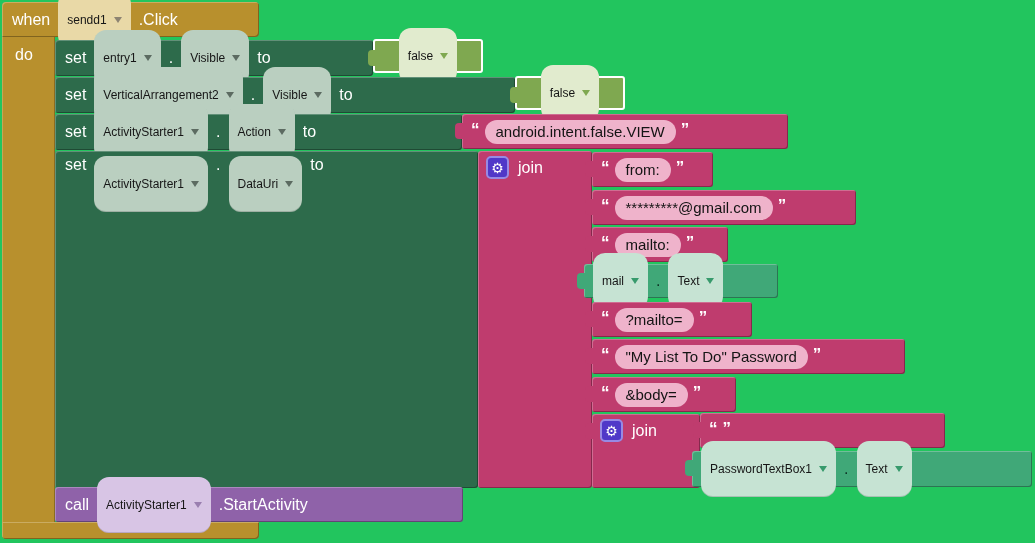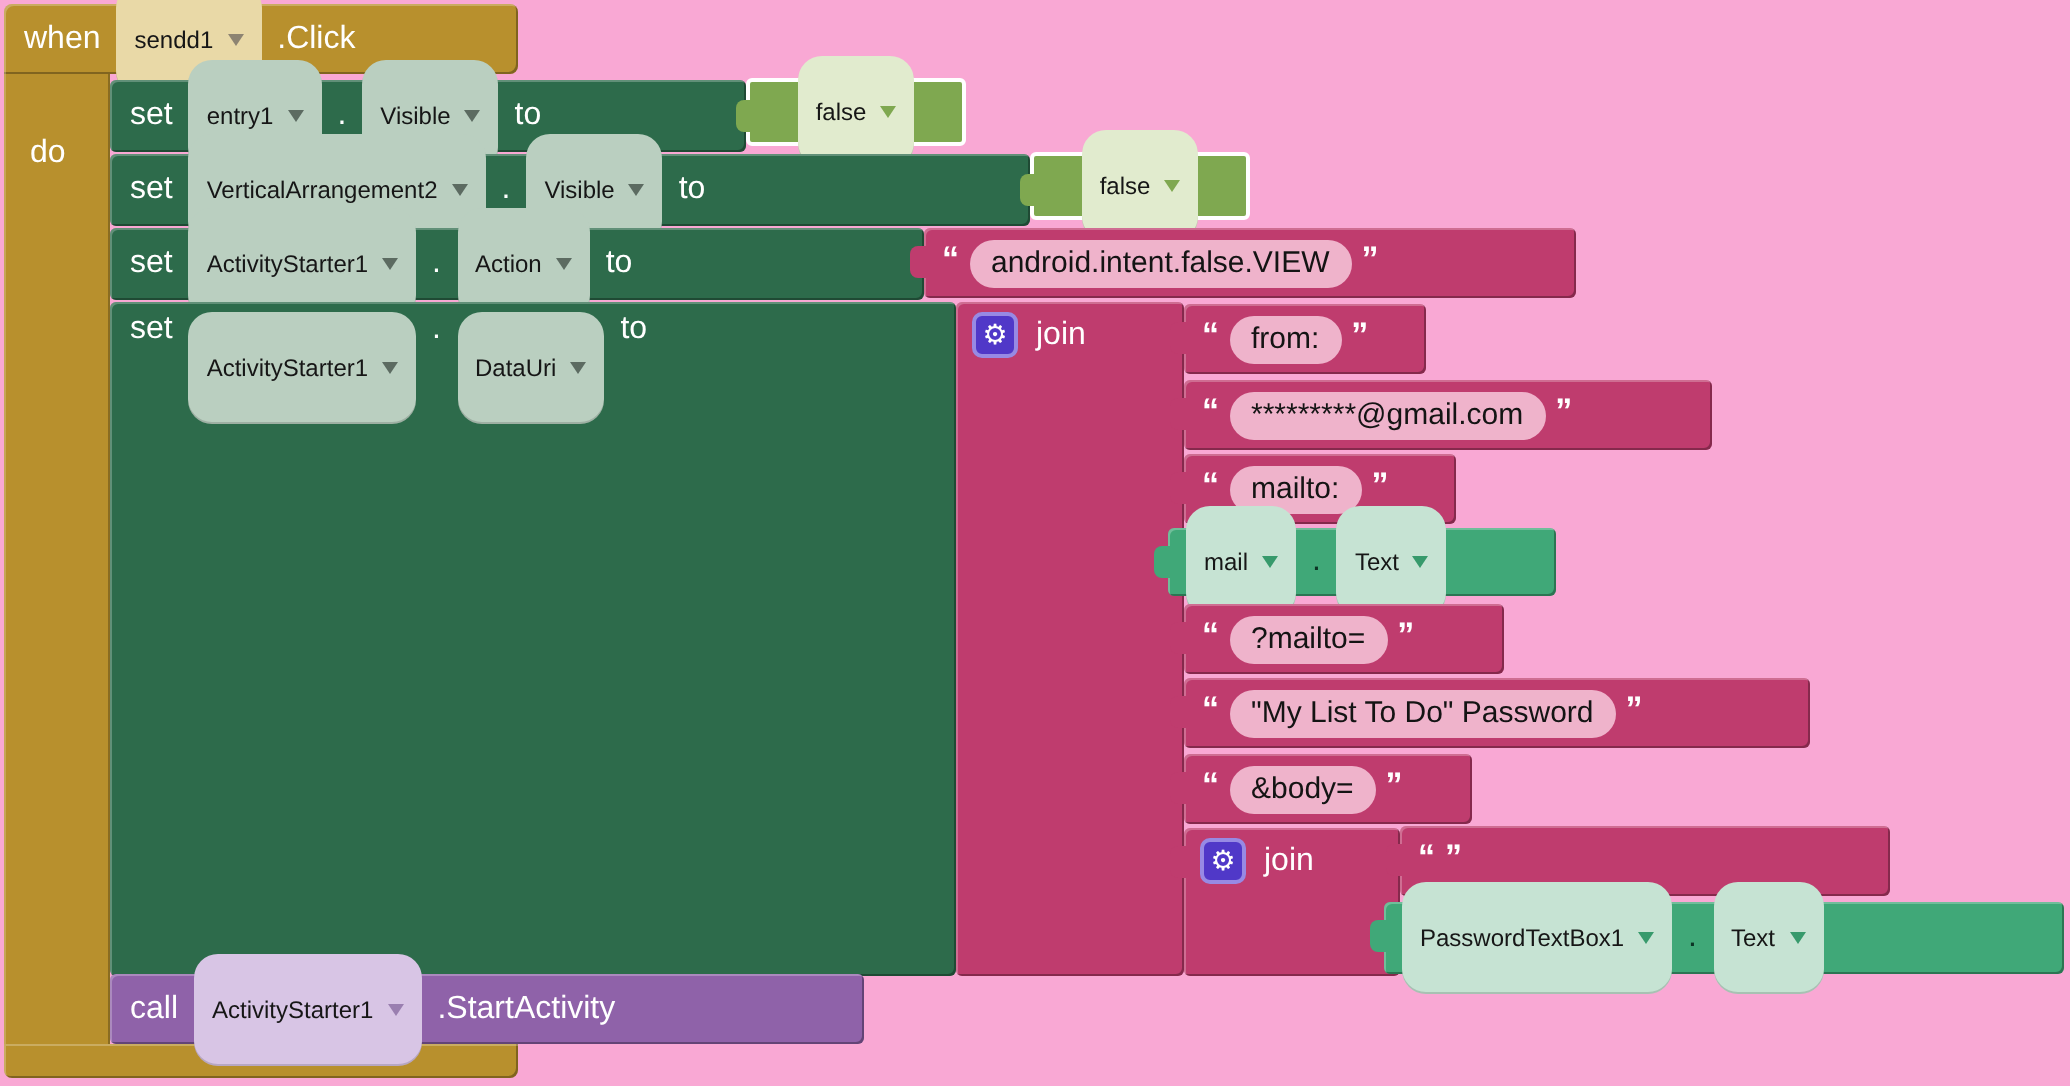--- a/index.html
+++ b/index.html
@@ -1,18 +1,18 @@
 <!DOCTYPE html>
 <html><head>
 <meta charset="utf-8">
 <style>
   html,body{margin:0;padding:0;background:#3d5f45;}
   .canvas{
     position:relative;width:1035px;height:543px;overflow:hidden;
-    background:#f9a8d4;
+    background:#22c55e;
     font-family:"Liberation Sans",sans-serif;
     -webkit-font-smoothing:antialiased;
   }
   .block{
     position:absolute;border-radius:3px;
     box-shadow:inset 1px 1px 0 rgba(255,255,255,.25), inset -1px -1px 0 rgba(0,0,0,.3);
   }
   .row{display:flex;align-items:center;gap:8px;padding:0 10px;box-sizing:border-box;}
   .kw{color:#fff;font-size:16px;}
   .dot{color:#fff;font-size:16px;}
@@ -73,21 +73,21 @@
 
   <div class="block gold gold-hd row" style="left:2px;top:2px;width:257px;height:35px;">
     <span class="kw">when</span>
     <span class="pill pill-gold">
       <span>sendd1</span>
       <i class="arr arr-grey"></i>
     </span>
     <span class="kw">.Click</span>
   </div>
   <div class="block gold spine" style="left:2px;top:37px;width:53px;height:485px;">
-    <span class="kw" style="position:absolute;left:13px;top:9px;margin-top:22px;">do</span>
+    <span class="kw" style="position:absolute;left:13px;top:9px;">do</span>
   </div>
   <div class="block gold gold-ft" style="left:2px;top:522px;width:257px;height:17px;"></div>
 
   <div class="block setter row" style="left:55px;top:40px;width:318px;height:36px;">
     <span class="kw">set</span>
     <span class="pill pill-sage">
       <span>entry1</span>
       <i class="arr"></i>
     </span>
     <span class="dot">.</span>
@@ -229,21 +229,21 @@
       <span>PasswordTextBox1</span>
       <i class="arr arr-green"></i>
     </span>
     <span class="dot" style="color:#0d3325;">.</span>
     <span class="pill pill-jade">
       <span>Text</span>
       <i class="arr arr-green"></i>
     </span>
   </div>
 
-  <div class="block callblock row" style="left:55px;top:487px;width:377px;height:35px;">
+  <div class="block callblock row" style="left:55px;top:487px;width:408px;height:35px;">
     <span class="kw">call</span>
     <span class="pill pill-purple">
       <span>ActivityStarter1</span>
       <i class="arr arr-purple"></i>
     </span>
     <span class="kw">.StartActivity</span>
   </div>
 
 </div>
 

